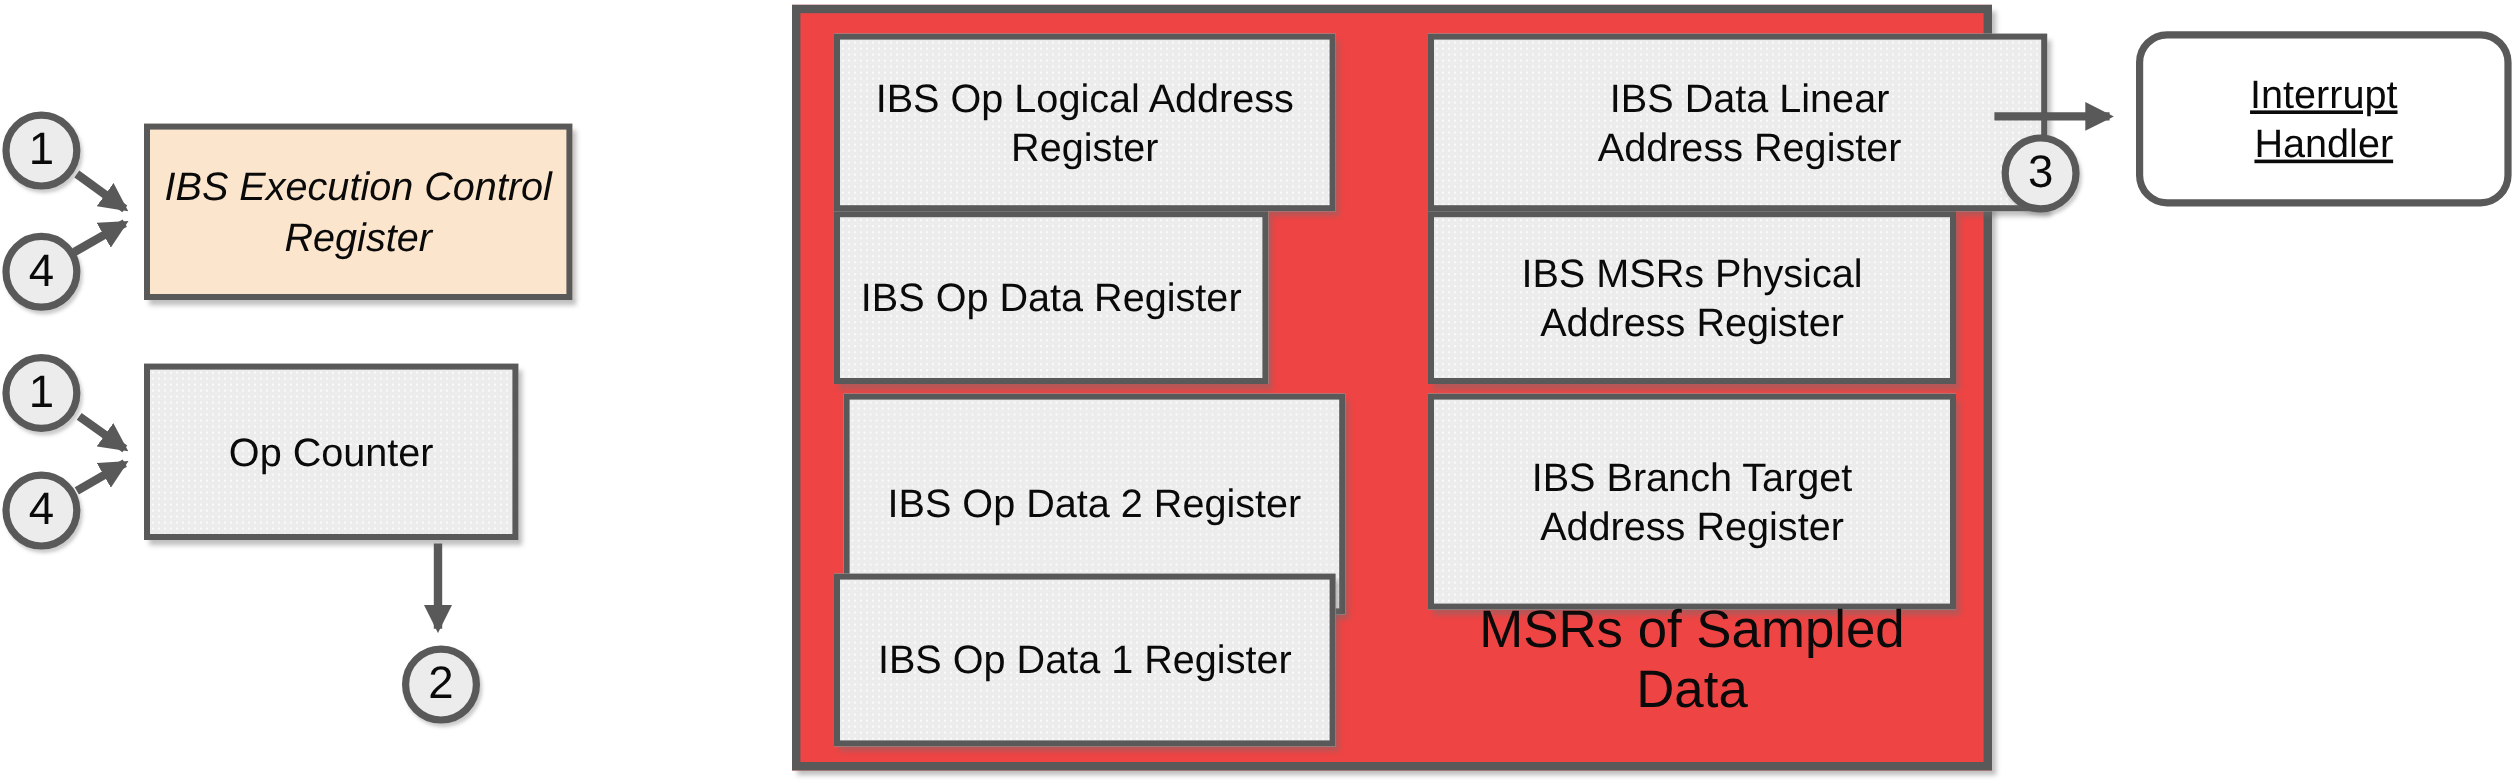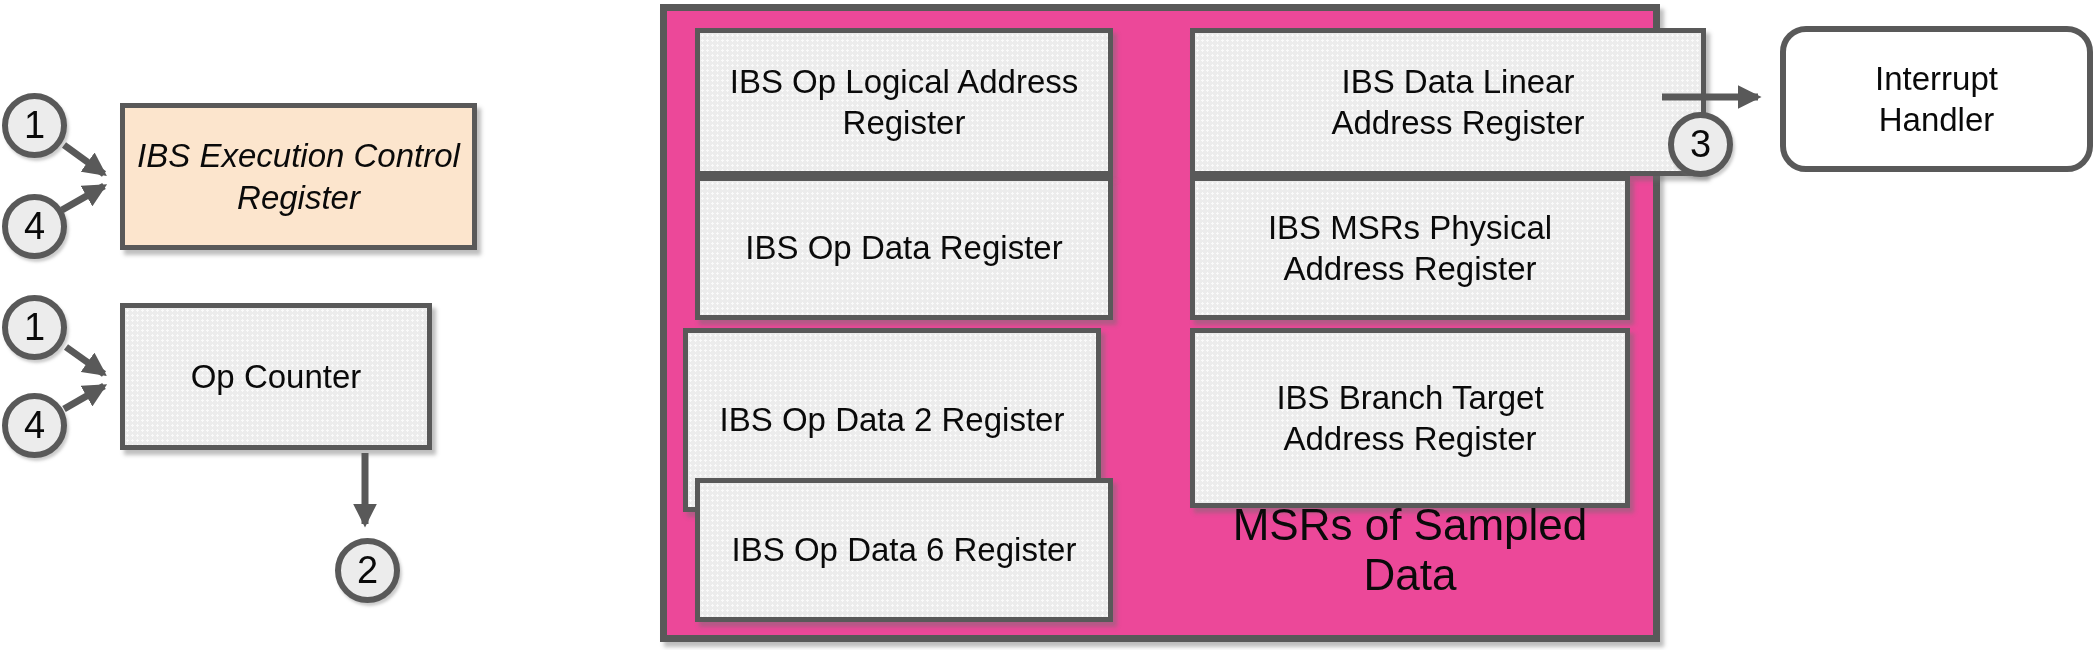--- a/index.html
+++ b/index.html
@@ -34,21 +34,21 @@
   }
   .grayfill {
     background-color: #ececec;
     background-image: radial-gradient(rgba(255,255,255,0.75) 1px, transparent 1.1px);
     background-size: 5px 5px;
   }
   .groupbox {
     position: absolute;
     box-sizing: border-box;
     border: 7px solid #595959;
-    background: #ec4899;
+    background: #ef4444;
     box-shadow: 4px 5px 4px rgba(110,110,110,0.45);
   }
   .caption {
     position: absolute;
     display: flex;
     align-items: center;
     justify-content: center;
     text-align: center;
     font-size: 44px;
     white-space: pre-line;
@@ -65,20 +65,21 @@
     align-items: center;
     justify-content: center;
     font-size: 38px;
     box-shadow: 2px 3px 3px rgba(110,110,110,0.35);
   }
   .rounded {
     border-radius: 26px;
     border-width: 6px;
     background: #ffffff;
     box-shadow: none;
+    text-decoration: underline;
   }
   #edge-layer {
     position: absolute;
     left: 0;
     top: 0;
     pointer-events: none;
   }
 </style>
 </head>
 <body>
@@ -91,23 +92,23 @@
 
 <div class="node accent" style="left:120px; top:103px; width:357px; height:147px;">IBS Execution Control
 Register</div>
 
 <div class="node grayfill" style="left:120px; top:303px; width:312px; height:147px;">Op Counter</div>
 
 <div class="groupbox" style="left:660px; top:4px; width:1000px; height:638px;">
 
   <div class="node grayfill" style="left:28px; top:17px;  width:418px; height:148px;">IBS Op Logical Address
 Register</div>
-  <div class="node grayfill" style="left:28px; top:165px; width:418px; height:144px;">IBS Op Data Register</div>
-  <div class="node grayfill" style="left:16px; top:317px; width:418px; height:184px;">IBS Op Data 2 Register</div>
-  <div class="node grayfill" style="left:28px; top:467px; width:418px; height:144px;">IBS Op Data 6 Register</div>
+  <div class="node grayfill" style="left:28px; top:165px; width:362px; height:144px;">IBS Op Data Register</div>
+  <div class="node grayfill" style="left:36px; top:317px; width:418px; height:184px;">IBS Op Data 2 Register</div>
+  <div class="node grayfill" style="left:28px; top:467px; width:418px; height:144px;">IBS Op Data 1 Register</div>
 
   <div class="node grayfill" style="left:523px; top:17px;  width:516px; height:148px;padding-left:20px;">IBS Data Linear
 Address Register</div>
   <div class="node grayfill" style="left:523px; top:165px; width:440px; height:144px;">IBS MSRs Physical
 Address Register</div>
   <div class="node grayfill" style="left:523px; top:317px; width:440px; height:180px;">IBS Branch Target
 Address Register</div>
 
   <div class="caption" style="left:523px; top:467px; width:440px; height:144px;">MSRs of Sampled Data</div>
 </div>

